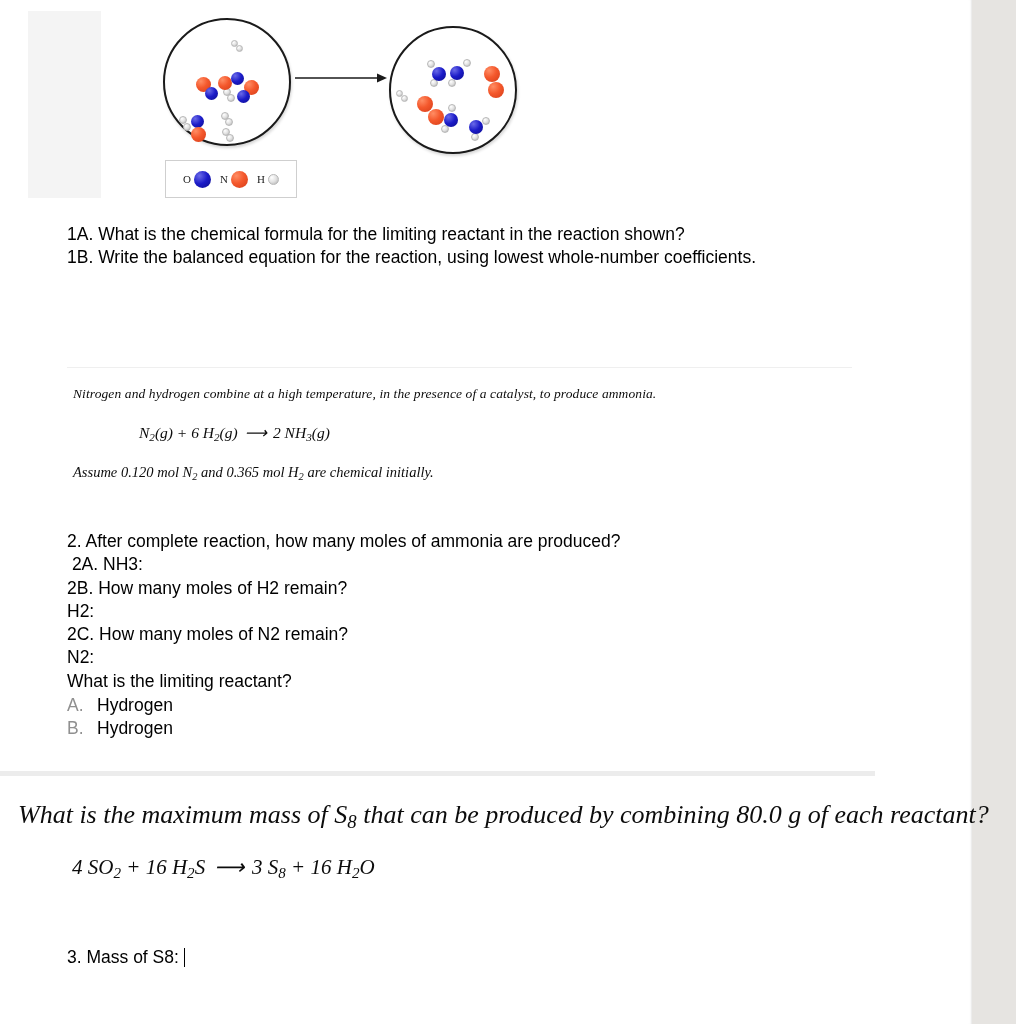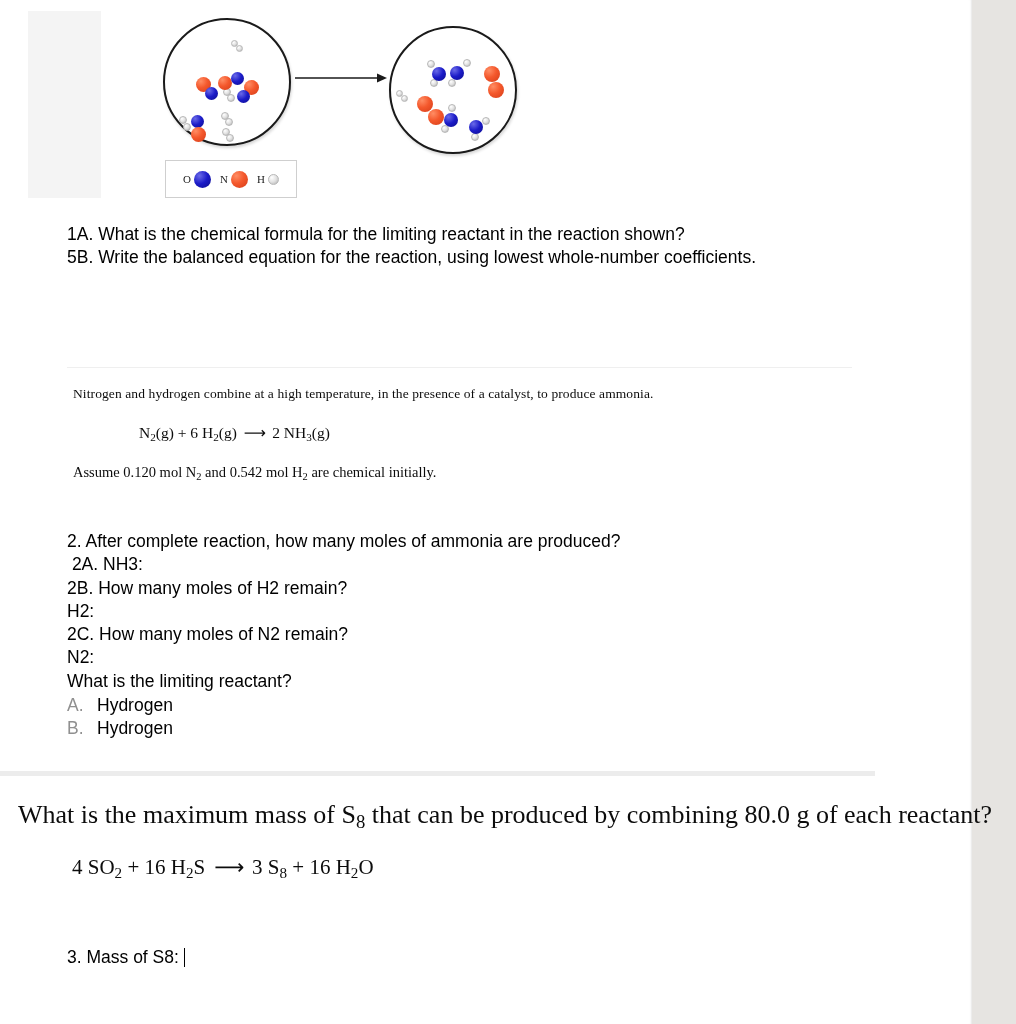--- a/index.html
+++ b/index.html
@@ -156,20 +156,21 @@
   }
   .mc-row { display: flex; }
   .mc-letter { color: #909090; width: 30px; flex: none; }
   .mc-text { color: #000000; }
 
   
   .p-serif {
     position: absolute;
     font-family: "Liberation Serif", serif;
     color: #0c0c0c;
+    font-style: italic;
   }
   #passage-intro {
     left: 73px;
     top: 386px;
     font-size: 13.5px;
     letter-spacing: .1px;
   }
   #passage-assume {
     left: 73px;
     top: 464px;
@@ -277,32 +278,32 @@
       <span class="legend-dot big atom-N"></span>
     </div>
     <div class="legend-entry">
       <span class="legend-label">H</span>
       <span class="legend-dot small atom-H"></span>
     </div>
   </div>
 </div>
 
 <div id="q1-block" class="q-sans">1A. What is the chemical formula for the limiting reactant in the reaction shown?
-5B. Write the balanced equation for the reaction, using lowest whole-number coefficients.</div>
+1B. Write the balanced equation for the reaction, using lowest whole-number coefficients.</div>
 
 <div id="divider-1"></div>
 
 <div id="passage-intro" class="p-serif">Nitrogen and hydrogen combine at a high temperature, in the presence of a catalyst, to produce ammonia.</div>
 
 <div id="eq-ammonia" class="p-serif">
   <span>N</span><sub>2</sub><span>(g) + 6 H</span><sub>2</sub><span>(g)</span><span class="arrow-glyph" style="margin:0 7px;">⟶</span><span>2 NH</span><sub>3</sub><span>(g)</span>
 </div>
 
 <div id="passage-assume" class="p-serif">
-  <span>Assume 0.120 mol N</span><sub>2</sub><span> and 0.542 mol H</span><sub>2</sub><span> are chemical initially.</span>
+  <span>Assume 0.120 mol N</span><sub>2</sub><span> and 0.365 mol H</span><sub>2</sub><span> are chemical initially.</span>
 </div>
 
 <div id="q2-block" class="q-sans">2. After complete reaction, how many moles of ammonia are produced?
  2A. NH3:
 2B. How many moles of H2 remain?
 H2:
 2C. How many moles of N2 remain?
 N2:
 What is the limiting reactant?</div>
 

